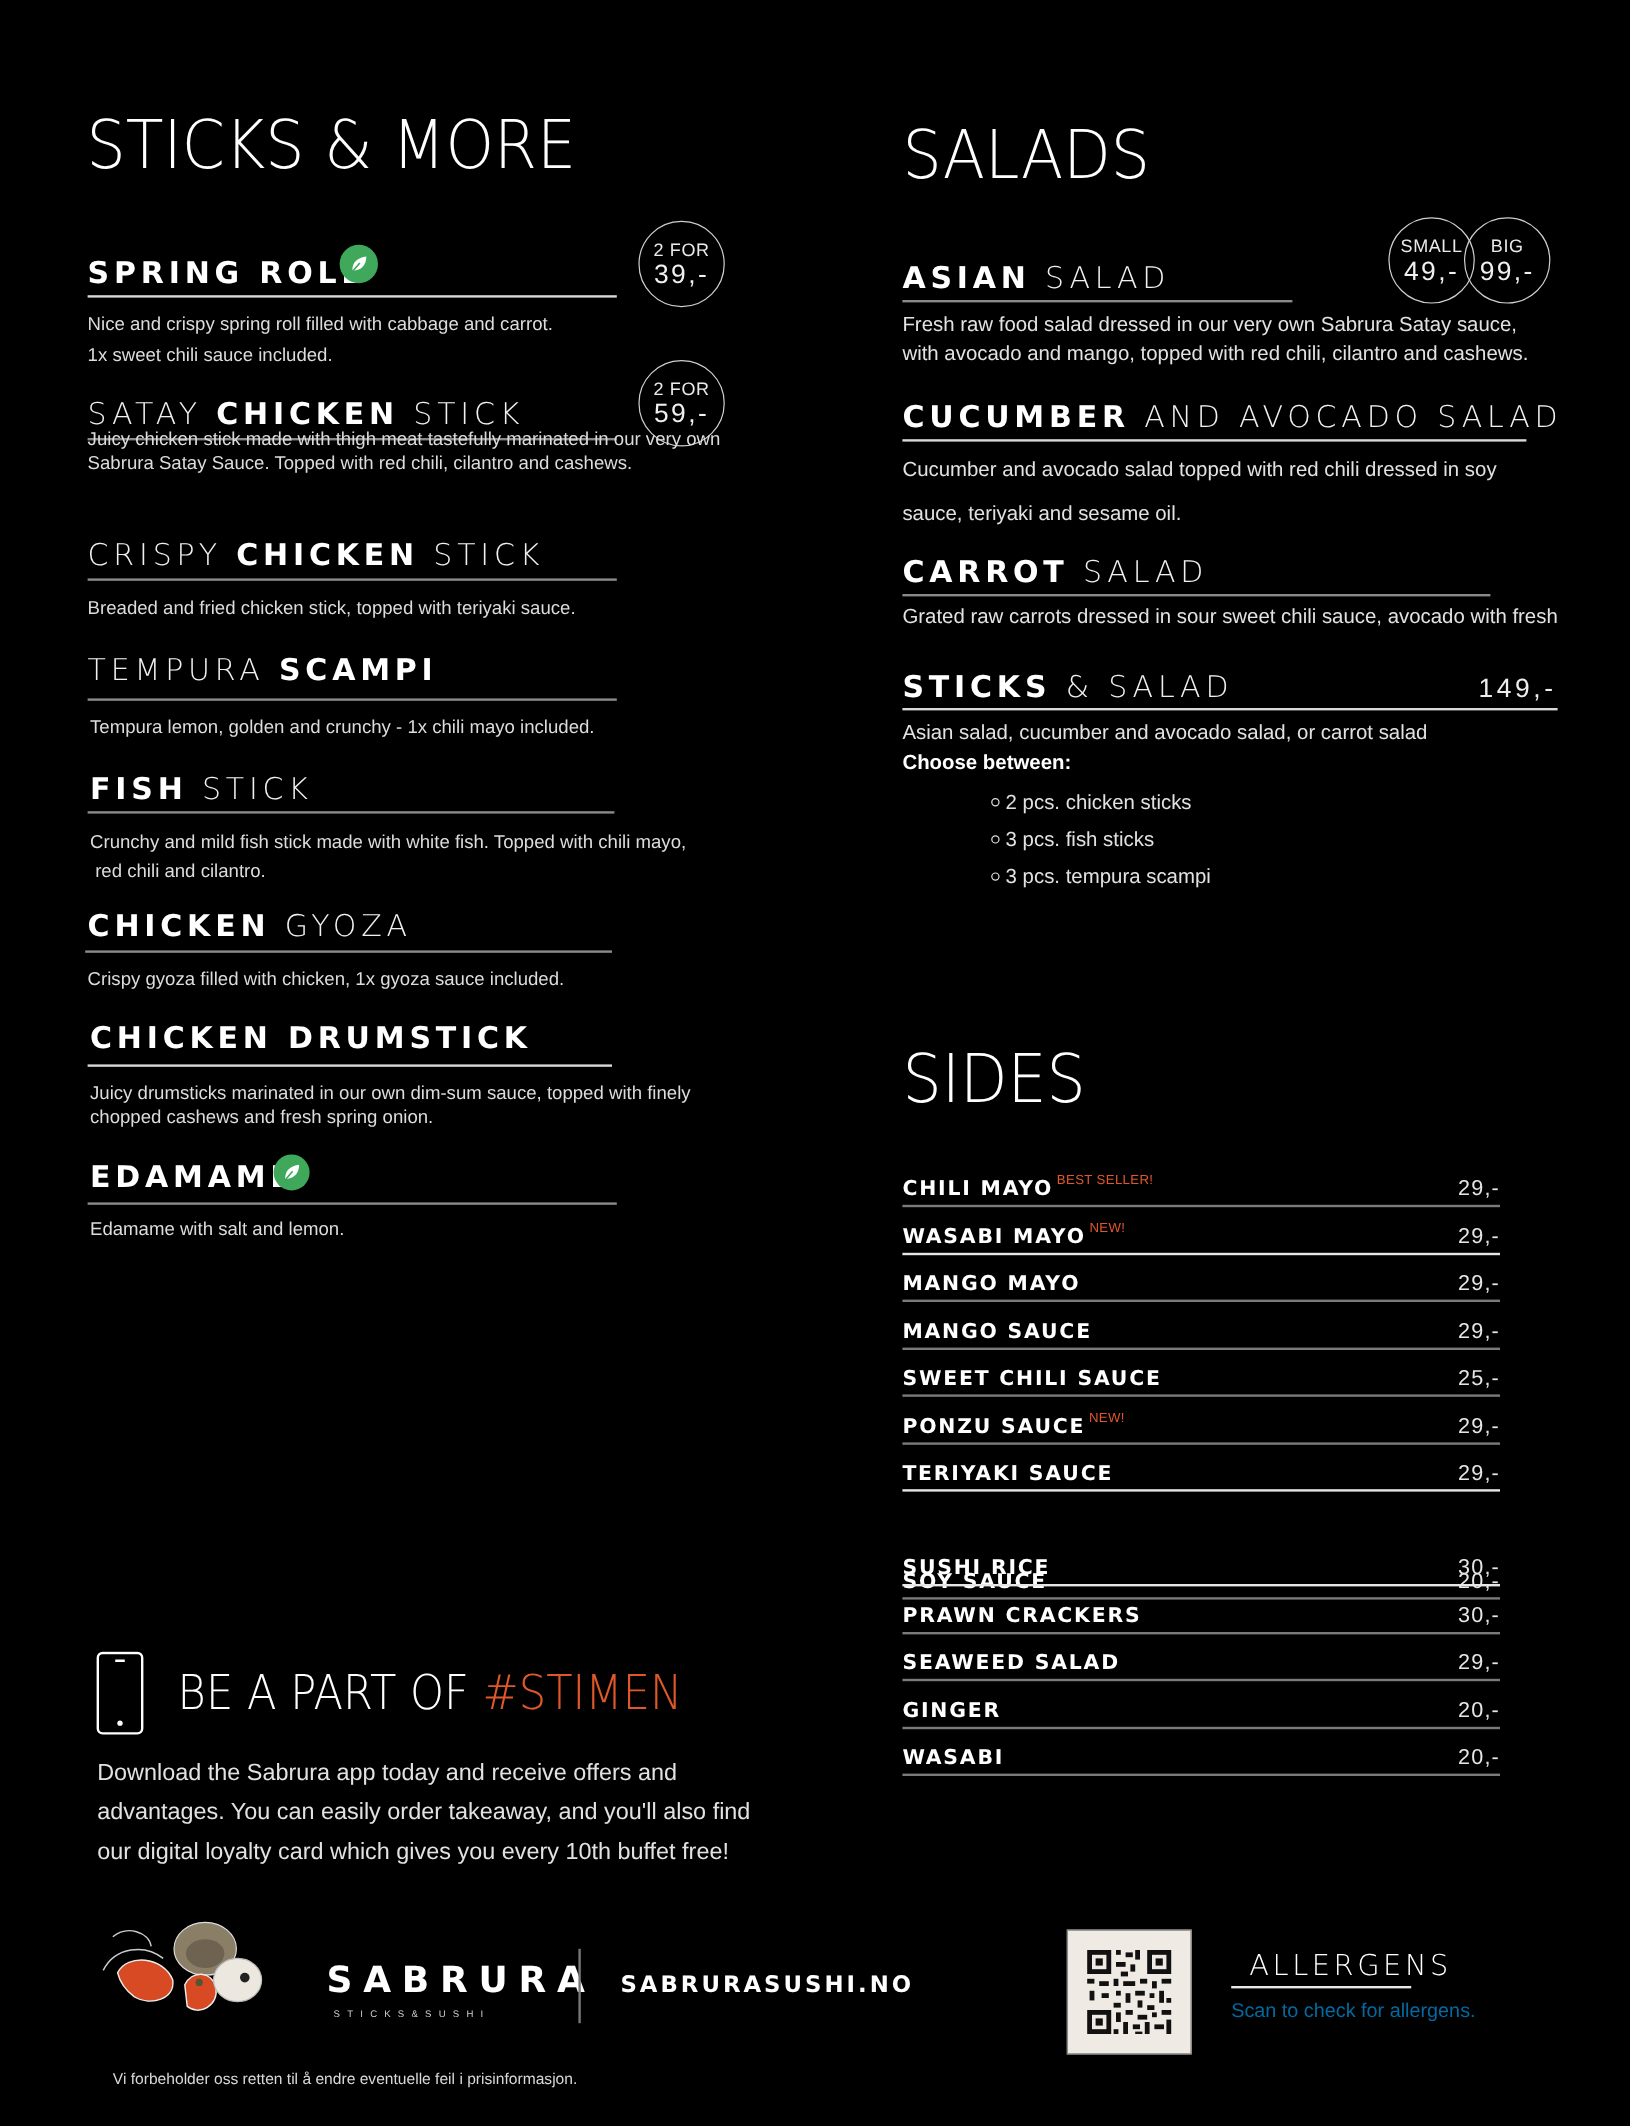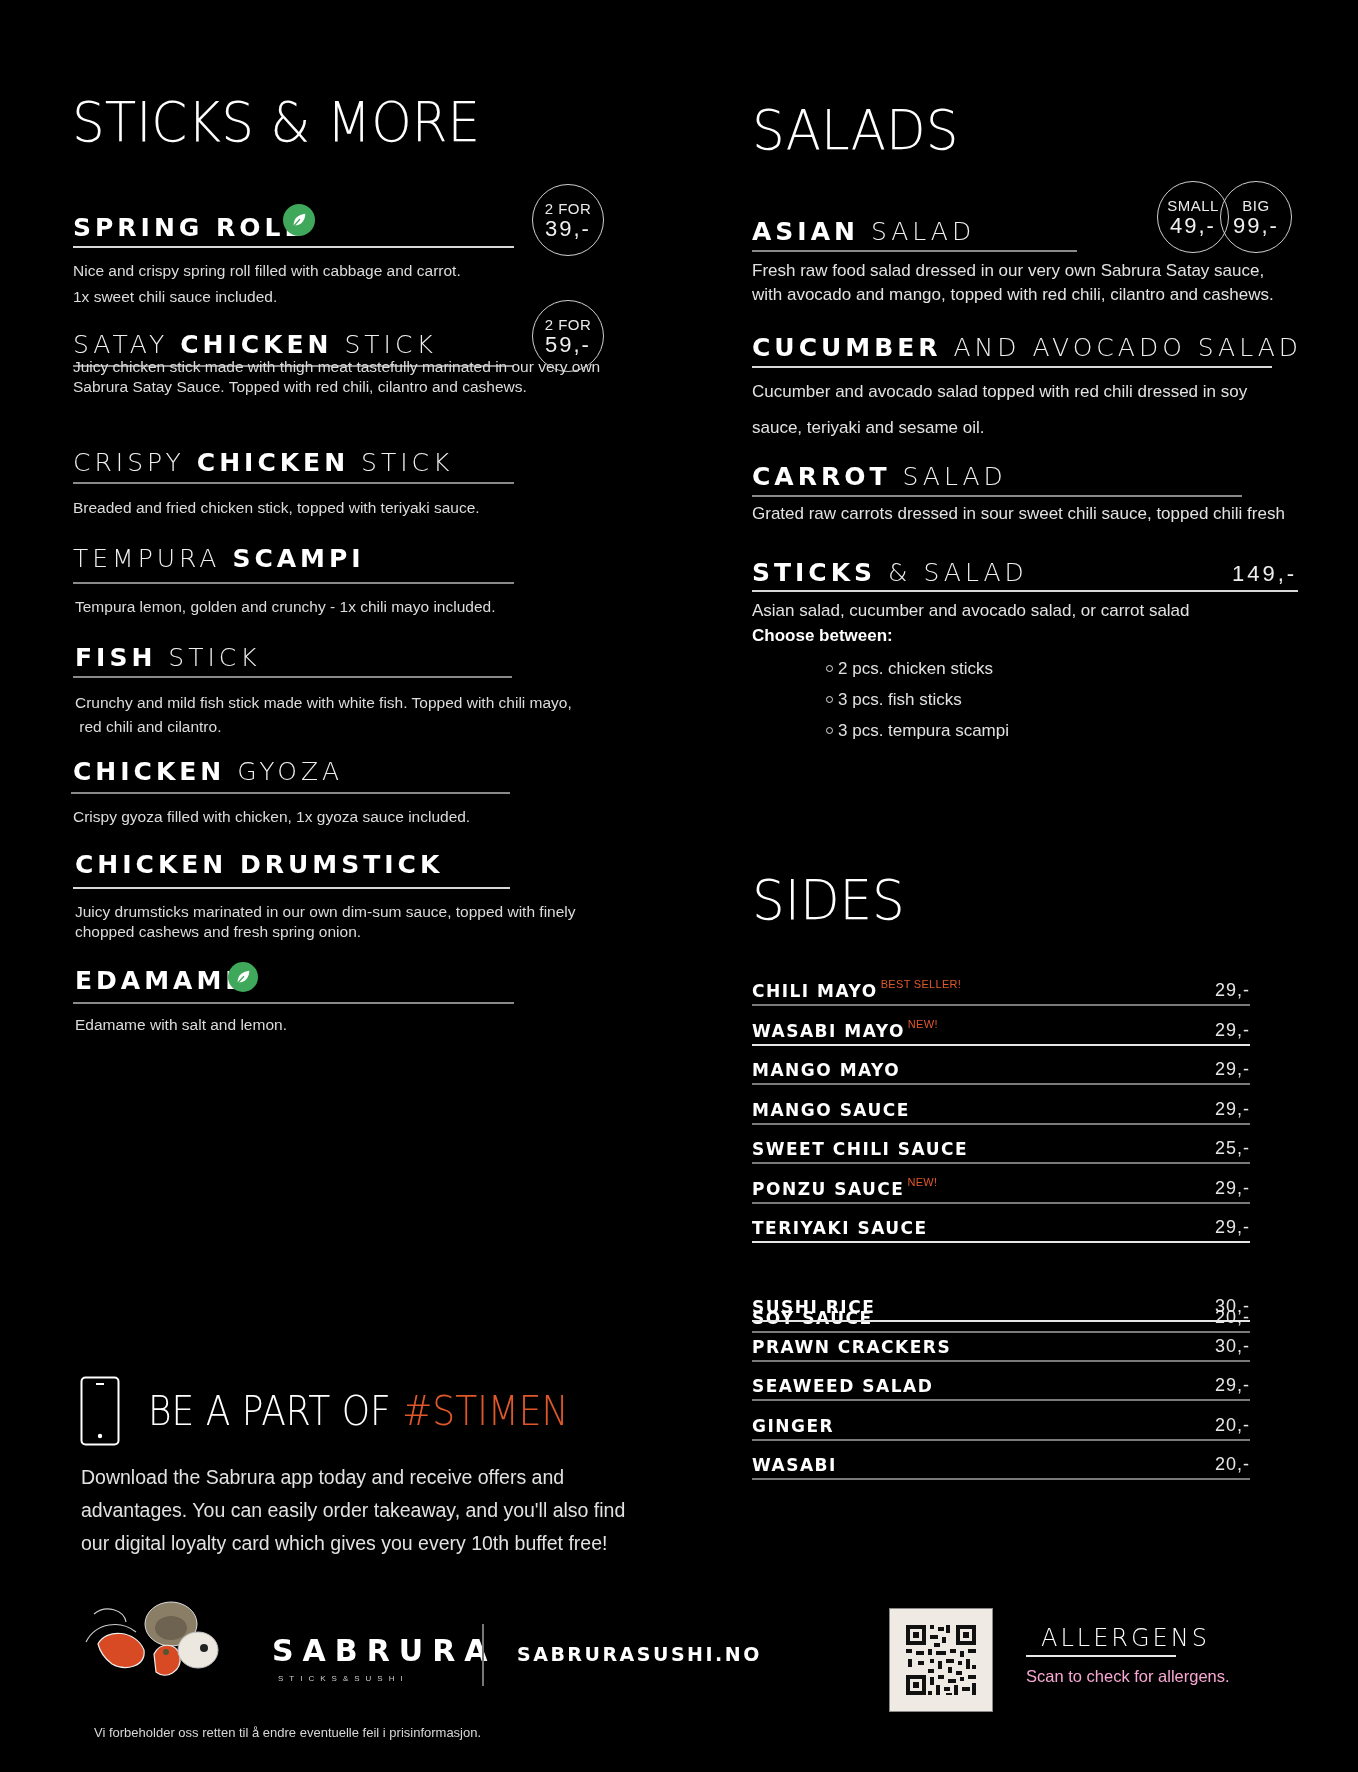--- a/index.html
+++ b/index.html
@@ -46,21 +46,21 @@
 
   
   .brand-name { position: absolute; font-size: 30px; font-weight: bold; letter-spacing: 9px; color: #fff; font-family: "DejaVu Sans", sans-serif; margin-left: 19px; }
   .brand-sub { position: absolute; font-size: 8px; letter-spacing: 6px; color: #cfcfcf; }
   .vdivider { position: absolute; width: 2px; background: #777; }
   .website { position: absolute; font-size: 19px; font-weight: bold; letter-spacing: 2.5px; color: #fff; font-family: "DejaVu Sans", sans-serif; }
   .disclaimer { position: absolute; font-size: 13px; color: #d8d8d8; font-family: "Liberation Sans", sans-serif; }
   .qr { position: absolute; width: 104px; height: 104px; background: #efebe4; border: 1px solid #888; }
   .allergens-title { position: absolute; font-size: 24px; letter-spacing: 3px; color: #fff; font-weight: 300; font-family: "DejaVu Sans", sans-serif; margin-left: 16px; }
   .allergens-rule { position: absolute; height: 2px; background: #e8e8e8; }
-  .allergens-text { position: absolute; font-size: 16.5px; color: #f9a8d4; font-family: "Liberation Sans", sans-serif; }
+  .allergens-text { position: absolute; font-size: 16.5px; color: #0369a1; font-family: "Liberation Sans", sans-serif; }
 </style>
 </head>
 <body>
 
 <div class="section-title abs" style="left:72px; top:94px;">STICKS &amp; MORE</div>
 
 <div class="item-head" style="left:73px; top:215px;">
   <span class="b">SPRING ROLL</span>
 </div>
 <div class="leaf" style="left:283px; top:204px;">
@@ -175,21 +175,21 @@
 <div class="salad-desc" style="left:752px; top:374px; line-height:36px;">
   <div>Cucumber and avocado salad topped with red chili dressed in soy</div>
   <div>sauce, teriyaki and sesame oil.</div>
 </div>
 
 <div class="item-head" style="left:752px; top:464px;">
   <span class="b">CARROT</span><span class="l"> SALAD</span>
 </div>
 <div class="item-rule" style="left:752px; top:495px; width:490px;"></div>
 <div class="salad-desc" style="left:752px; top:502px;">
-  <div>Grated raw carrots dressed in sour sweet chili sauce, topped chili fresh</div>
+  <div>Grated raw carrots dressed in sour sweet chili sauce, avocado with fresh</div>
 </div>
 
 <div class="item-head" style="left:752px; top:560px;">
   <span class="b">STICKS</span><span class="l"> &amp; SALAD</span>
 </div>
 <div class="abs" style="left:1232px; top:561px; font-size:22px; letter-spacing:3px; color:#eee; font-weight:300;">149,-</div>
 <div class="item-rule bright" style="left:752px; top:590px; width:546px;"></div>
 <div class="salad-desc" style="left:752px; top:599px;">Asian salad, cucumber and avocado salad, or carrot salad</div>
 <div class="choose" style="left:752px; top:626px;">Choose between:</div>
 <div class="choice" style="left:826px; top:659px;"><span class="dot"></span><span>2 pcs. chicken sticks</span></div>

